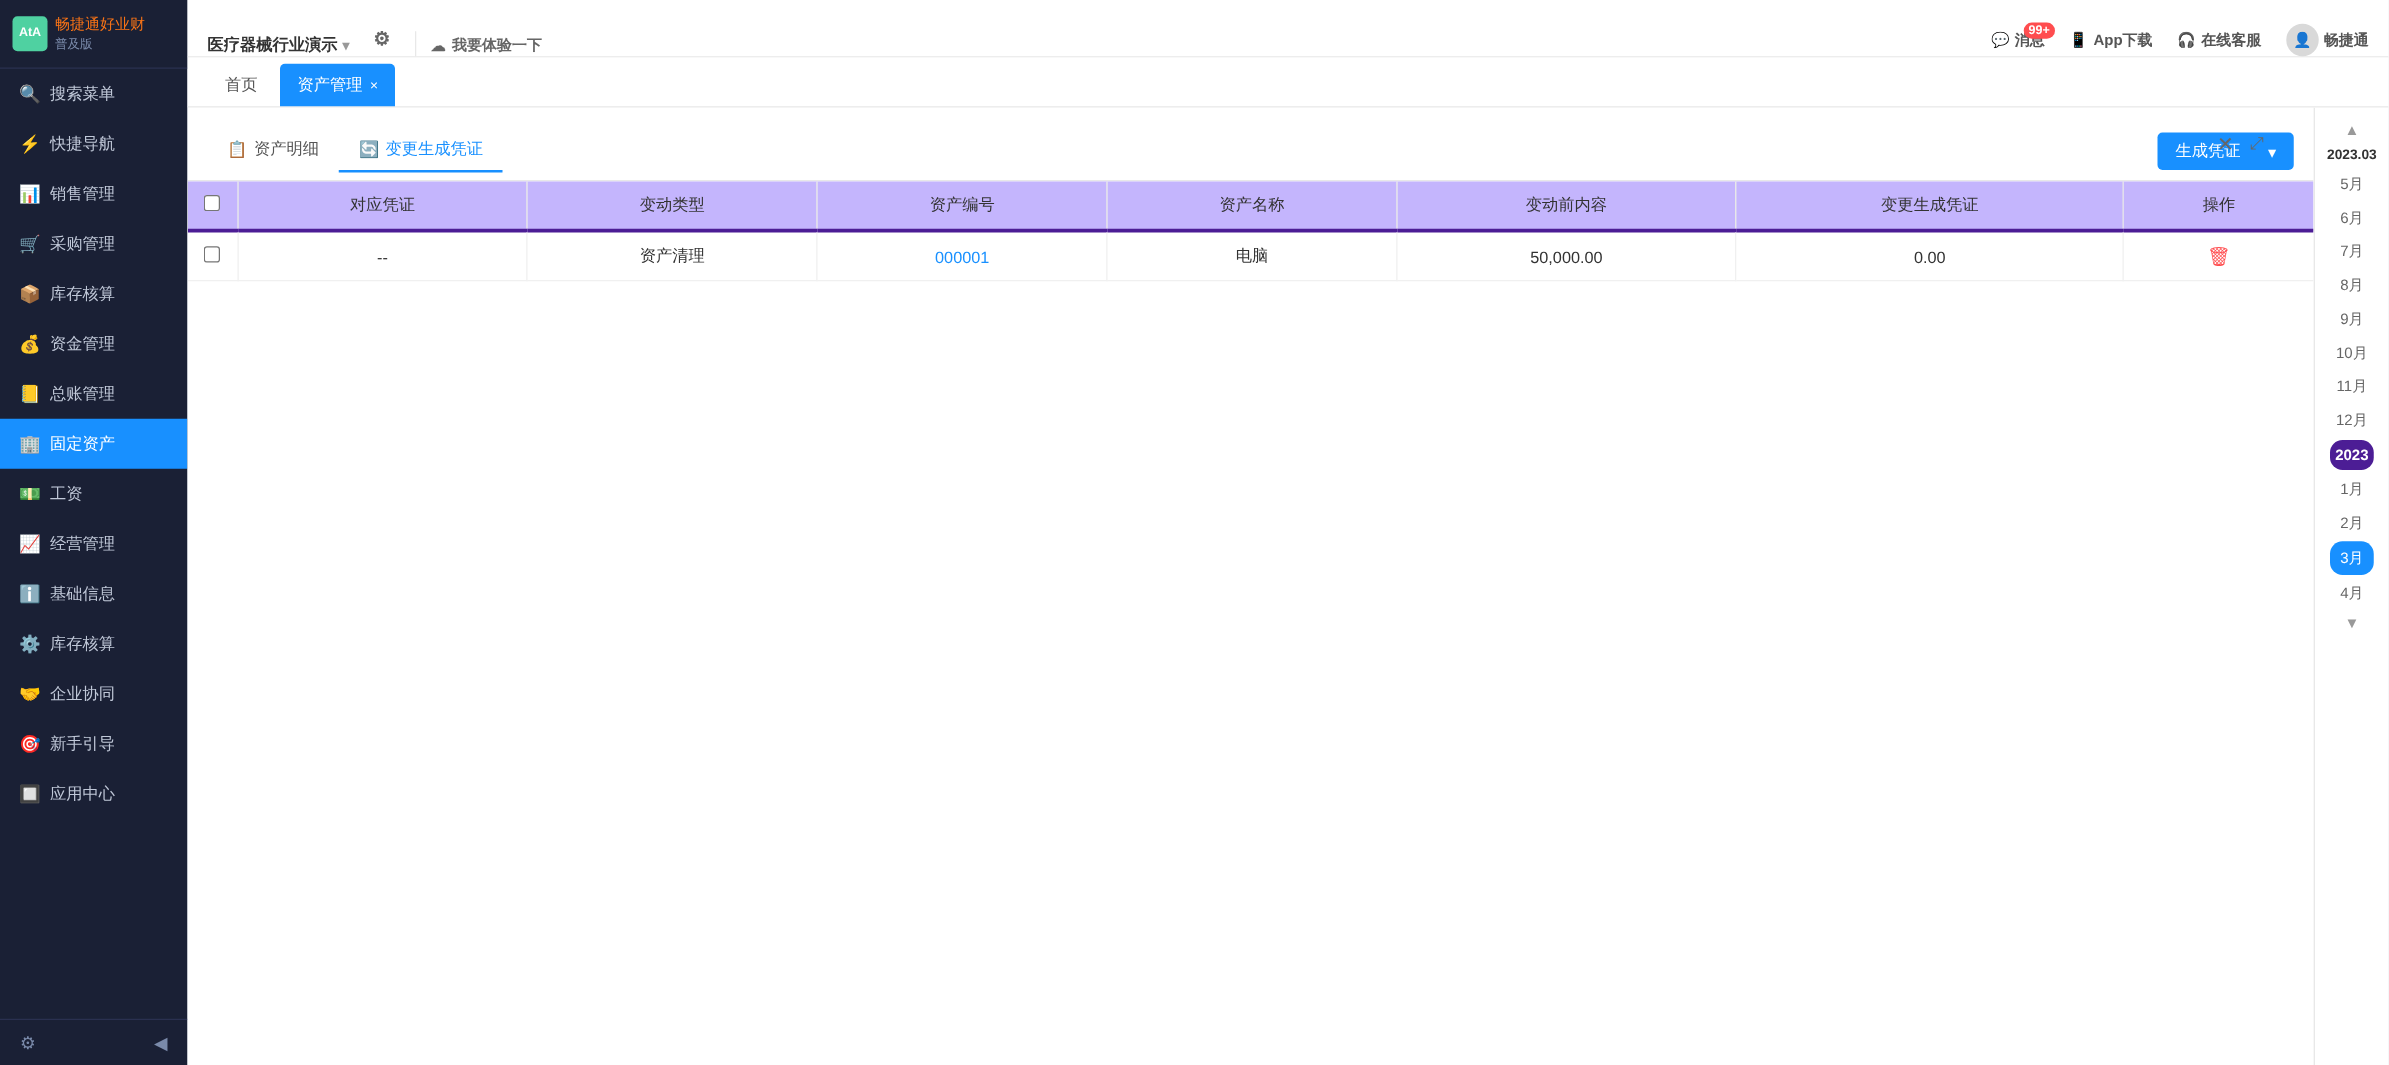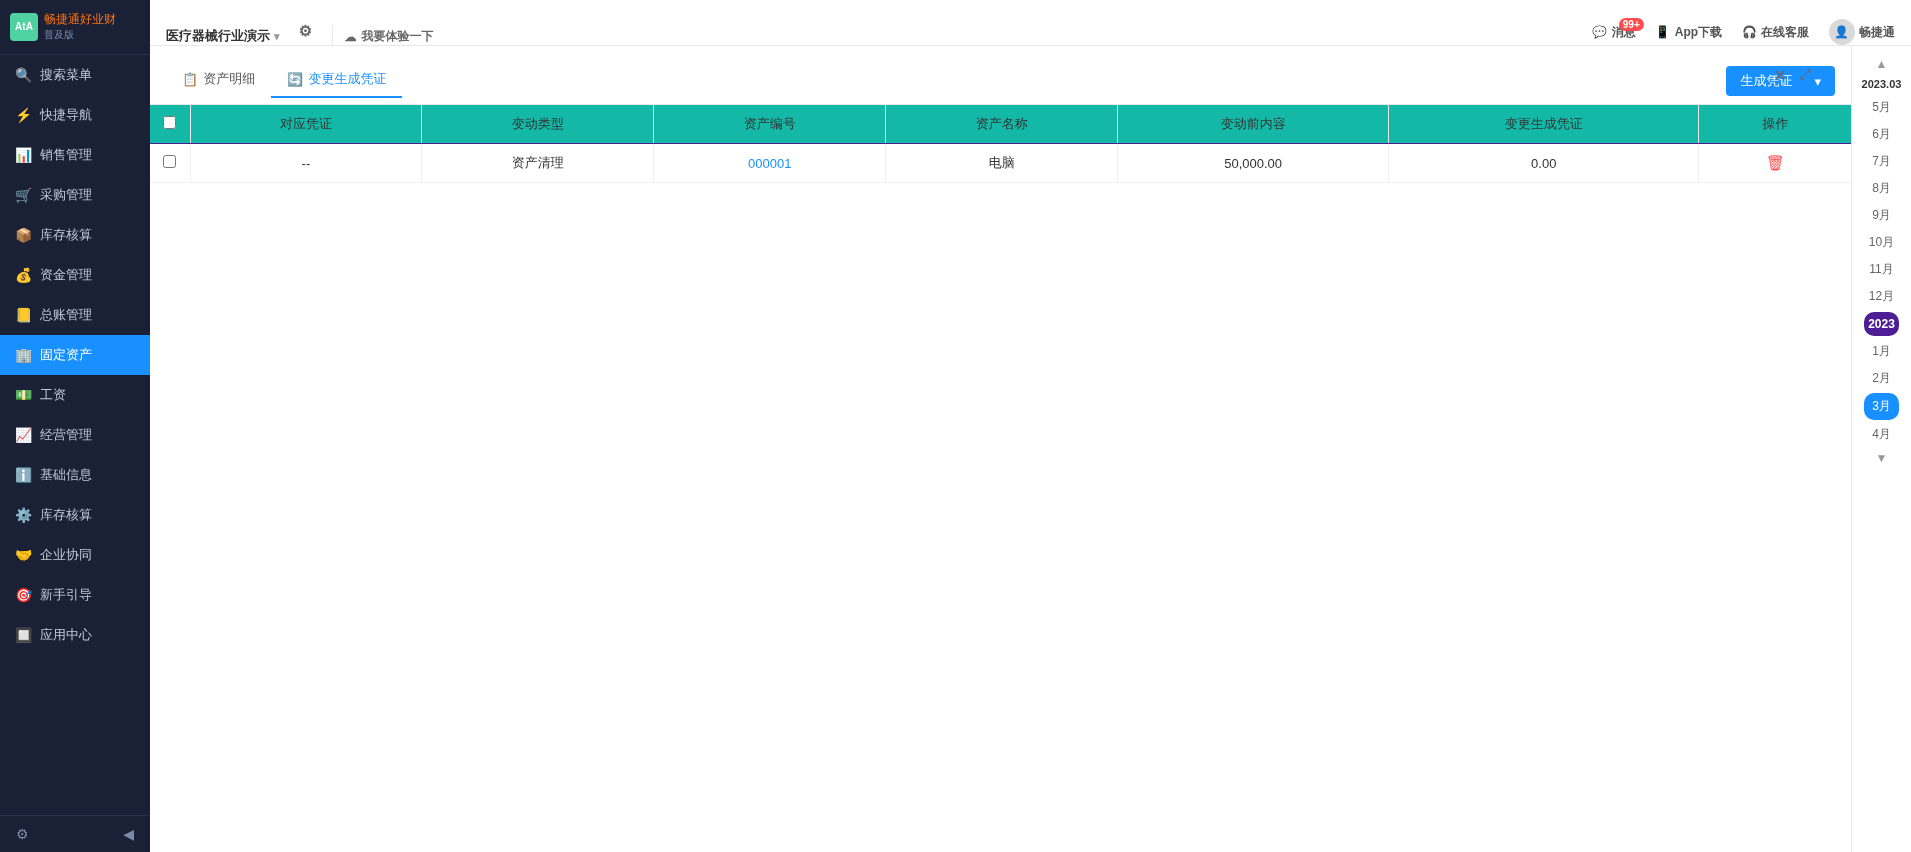--- a/index.html
+++ b/index.html
@@ -251,22 +251,22 @@
       flex: 1;
       overflow: auto;
       padding: 0;
     }
     table {
       width: 100%;
       border-collapse: collapse;
       font-size: 13px;
     }
     thead th {
-      background: #14b8a6;
-      border-bottom: 1px solid #4c1d95;
+      background: #c4b5fd;
+      border-bottom: 3px solid #4c1d95;
       border-right: 1px solid #e8e8e8;
       padding: 10px 12px;
       text-align: center;
       color: #333;
       font-weight: normal;
       white-space: nowrap;
     }
     thead th:last-child { border-right: none; }
     tbody td {
       border-bottom: 1px solid #f0f0f0;
@@ -495,20 +495,25 @@
         <span>🎧</span>
         <span>在线客服</span>
       </div>
       <div class="topbar-action">
         <div class="user-avatar">👤</div>
         <span>畅捷通</span>
       </div>
     </div>
   </div>
 
+  <div class="tabbar">
+
+  <div class="tab-item">首页</div>
+      <div class="tab-item active">资产管理<span class="tab-close">×</span></div>
+    </div>
 
   <div style="display:flex;flex:1;overflow:hidden;position:relative;">
 
     <div class="content-area">
 
       <div class="sub-tabs">
 
         <div class="sub-tab">
             <span class="sub-tab-icon">📋</span>
     <span>资产明细</span>

